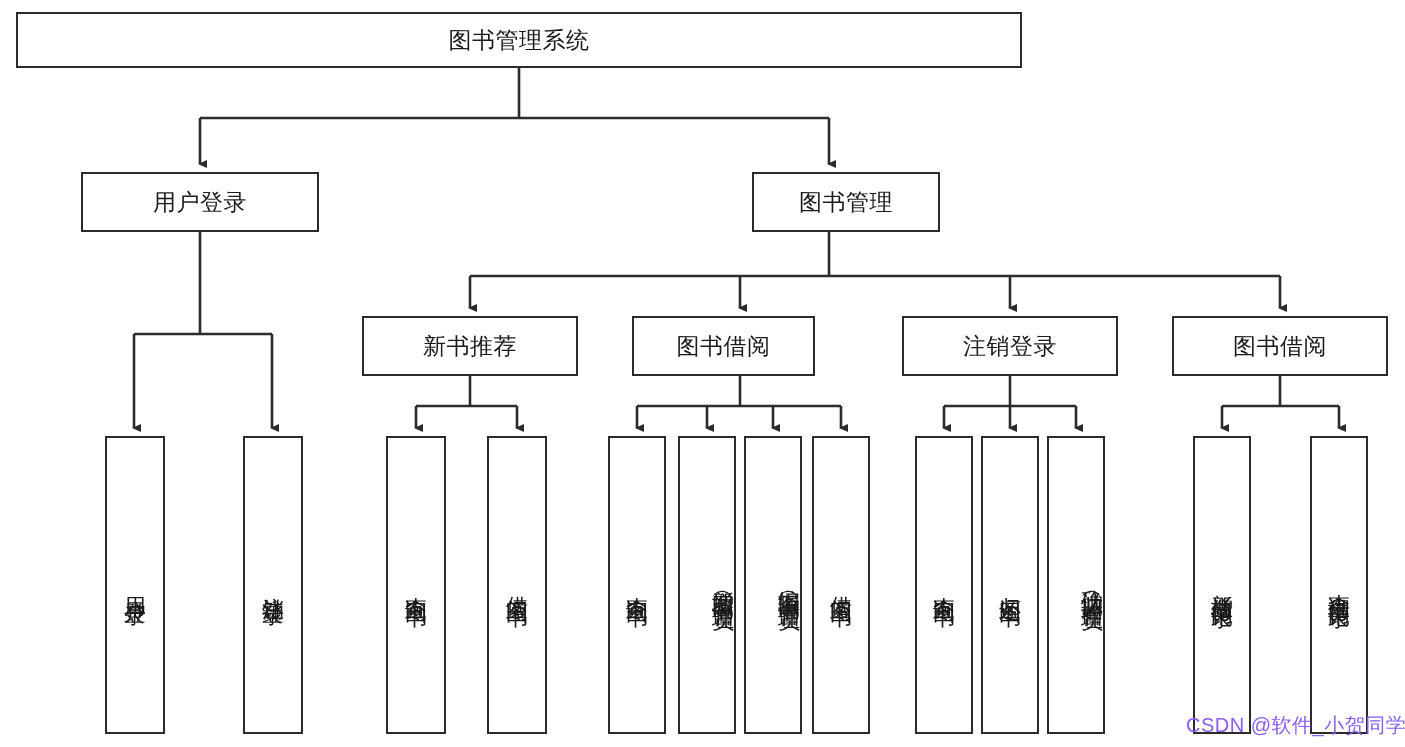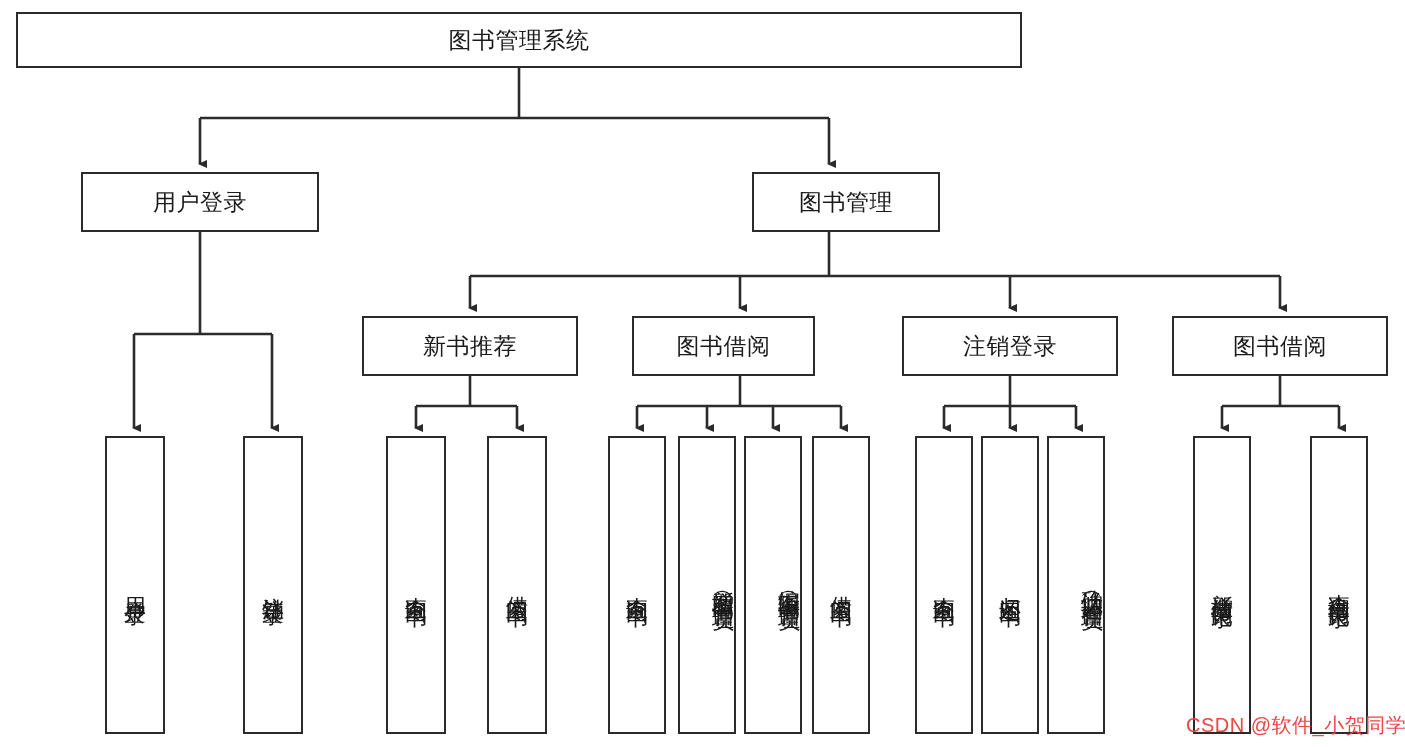--- a/index.html
+++ b/index.html
@@ -132,15 +132,15 @@
   <div class="node vert" style="left: 608px; top: 436px; width: 58px; height: 298px; align-items: center;">查询图书</div>
   <div class="node vert" style="left: 678px; top: 436px; width: 58px; height: 298px;">新增图书（管理员）</div>
   <div class="node vert" style="left: 744px; top: 436px; width: 58px; height: 298px;">编辑图书（管理员）</div>
   <div class="node vert" style="left: 812px; top: 436px; width: 58px; height: 298px; align-items: center;">借阅图书</div>
   <div class="node vert" style="left: 915px; top: 436px; width: 58px; height: 298px; align-items: center;">查询图书</div>
   <div class="node vert" style="left: 981px; top: 436px; width: 58px; height: 298px; align-items: center;">归还图书</div>
   <div class="node vert" style="left: 1047px; top: 436px; width: 58px; height: 298px;">确认归还（管理员）</div>
   <div class="node vert" style="left: 1193px; top: 436px; width: 58px; height: 298px; align-items: center;">新增借阅记录</div>
   <div class="node vert" style="left: 1310px; top: 436px; width: 58px; height: 298px; align-items: center;">查询借阅记录</div>
 
-  <div class="watermark" style="color: #ef4444;">CSDN @软件_小贺同学</div>
+  <div class="watermark" style="color: #8b5cf6;">CSDN @软件_小贺同学</div>
 
 </div>
 
 </body></html>

